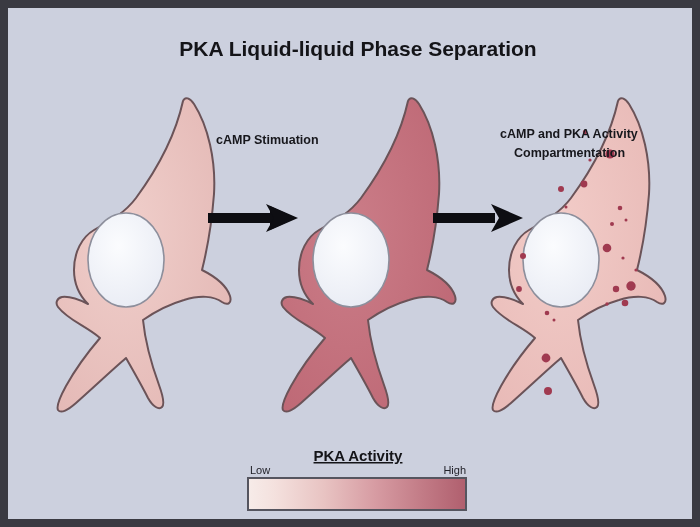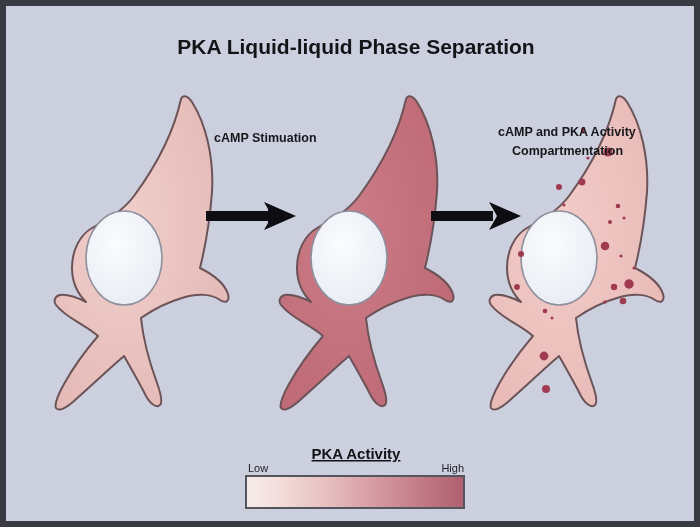--- a/index.html
+++ b/index.html
@@ -6,21 +6,21 @@
     margin: 0;
     padding: 0;
     background: #ffffff;
   }
   #figure {
     position: relative;
     width: 700px;
     height: 527px;
     background: #ccd0de;
     box-sizing: border-box;
-    border: 6px solid #3b82f6;
+    border: 8px solid #3b82f6;
     overflow: hidden;
     font-family: "Liberation Sans", sans-serif;
     padding-left: 8px;
   }
   #figure-svg {
     position: absolute;
     left: 0;
     top: 0;
     width: 700px;
     height: 527px;

